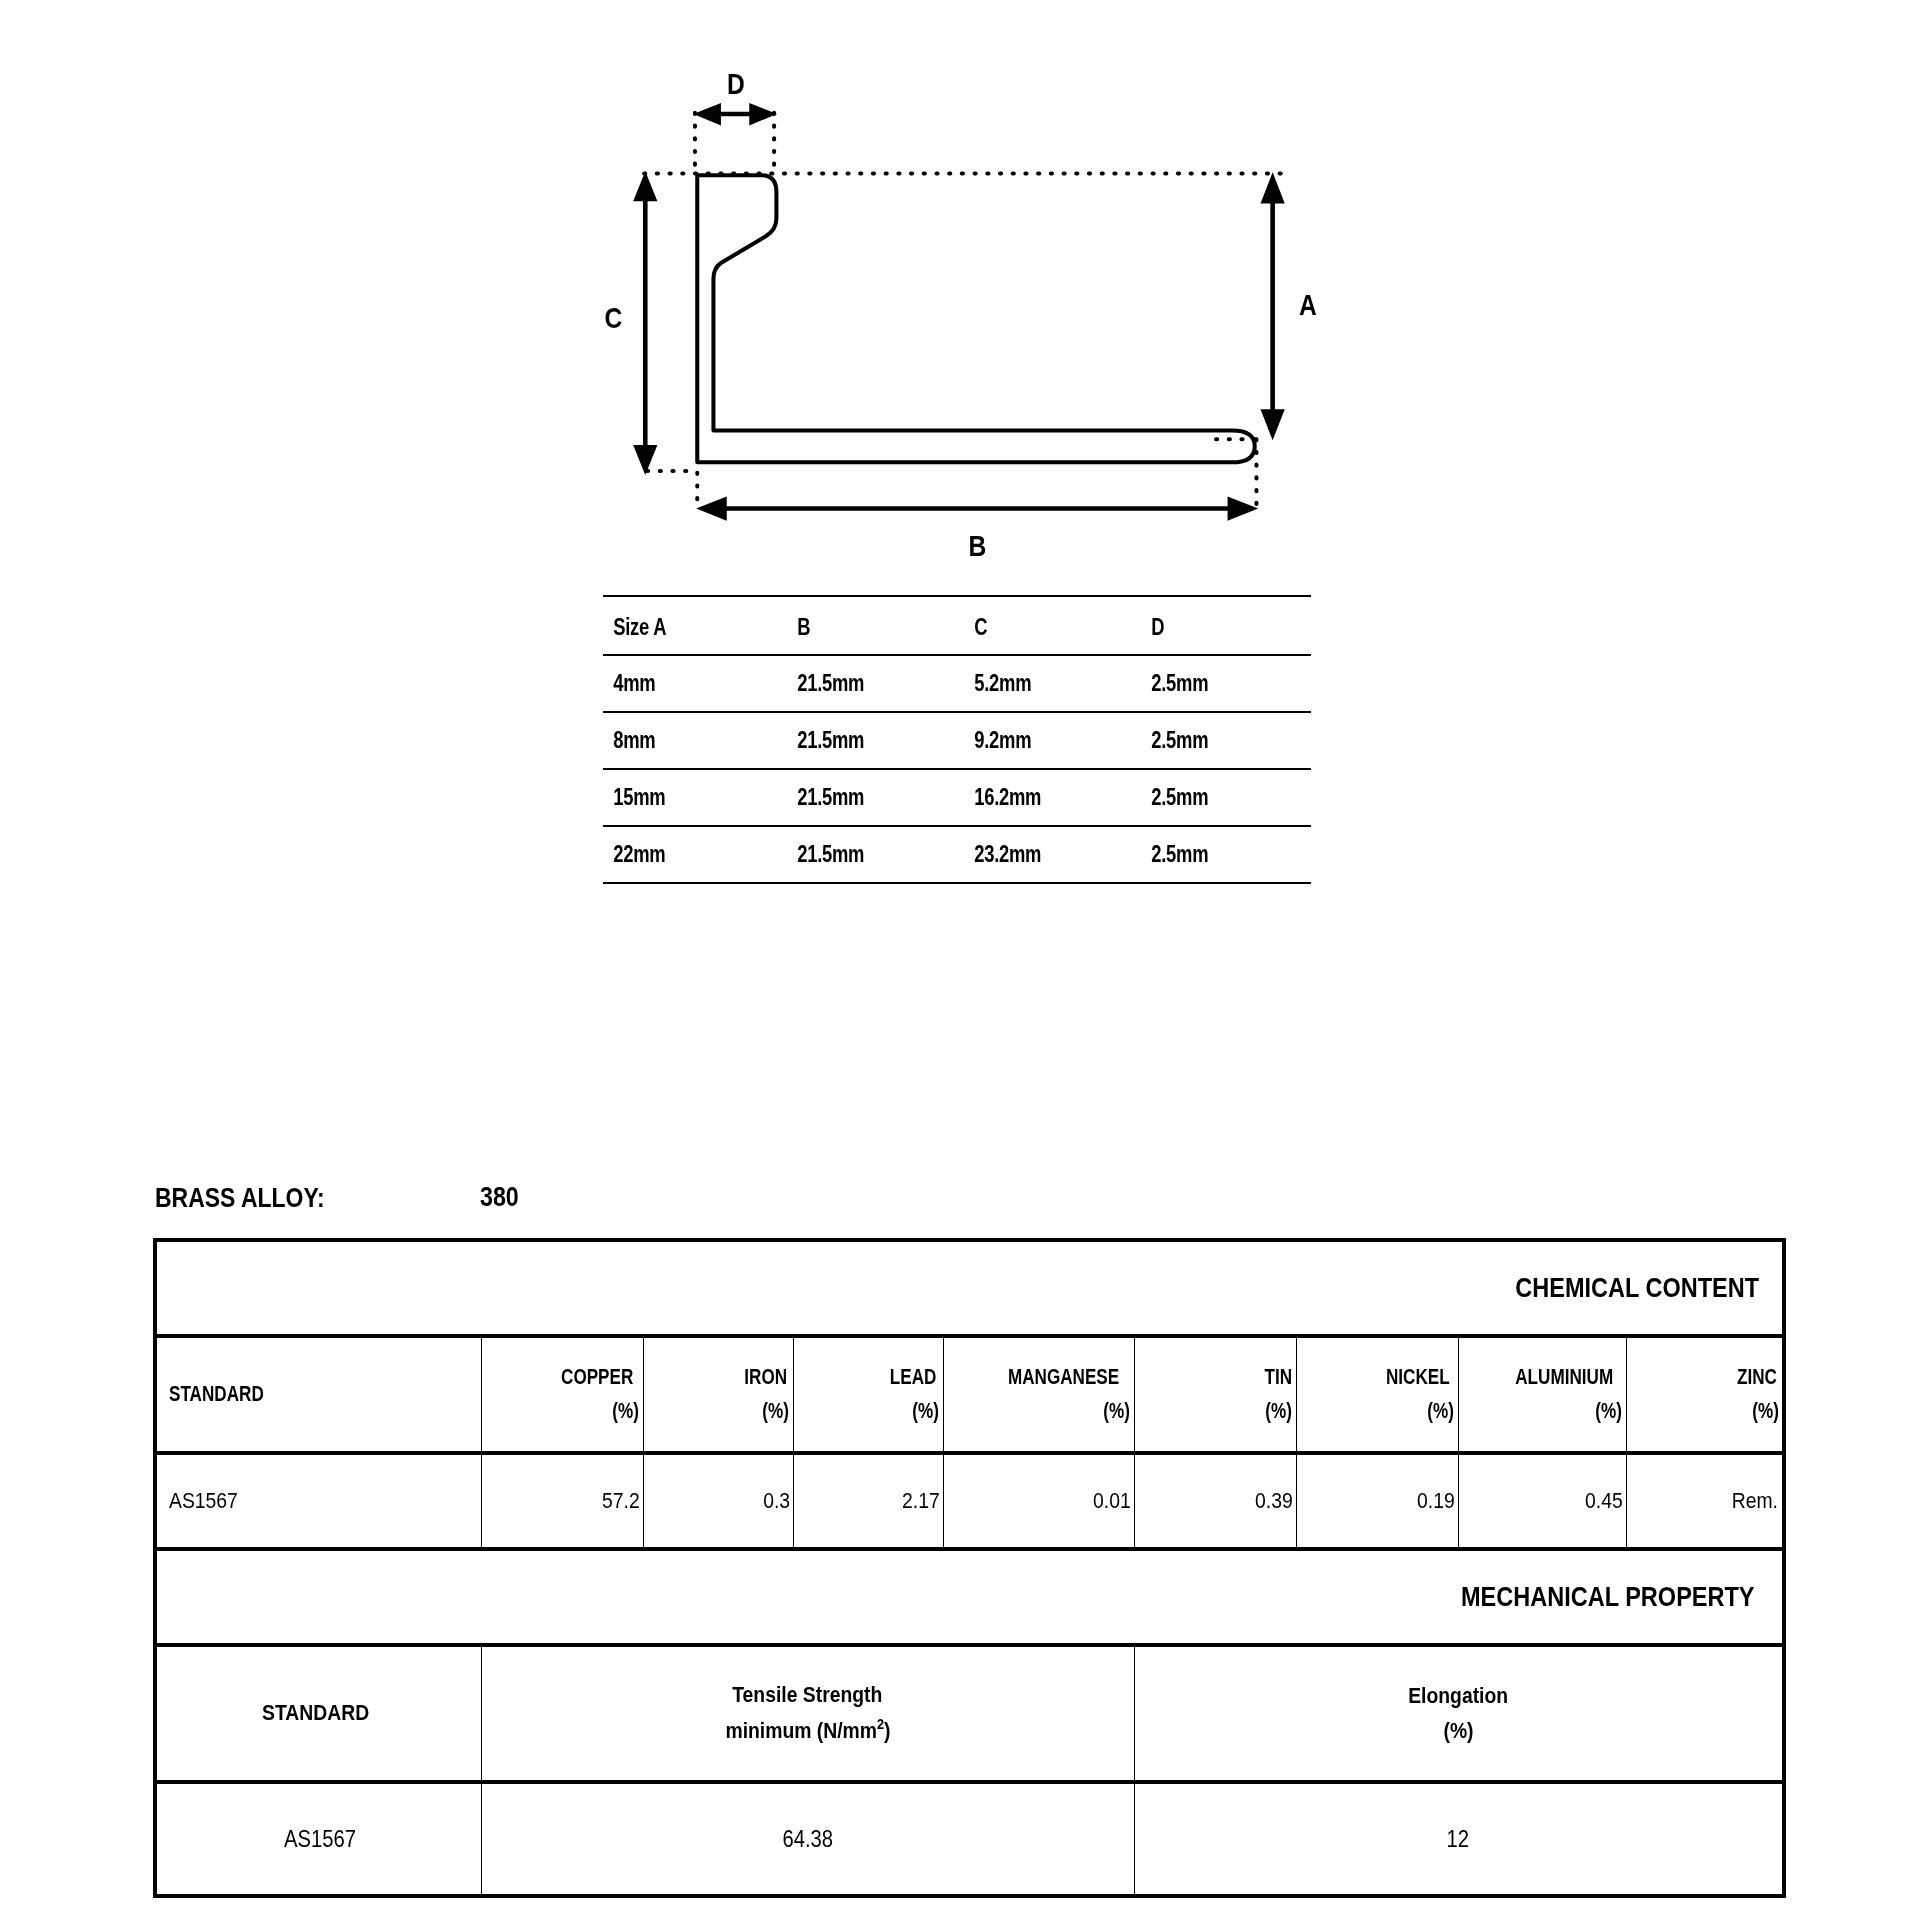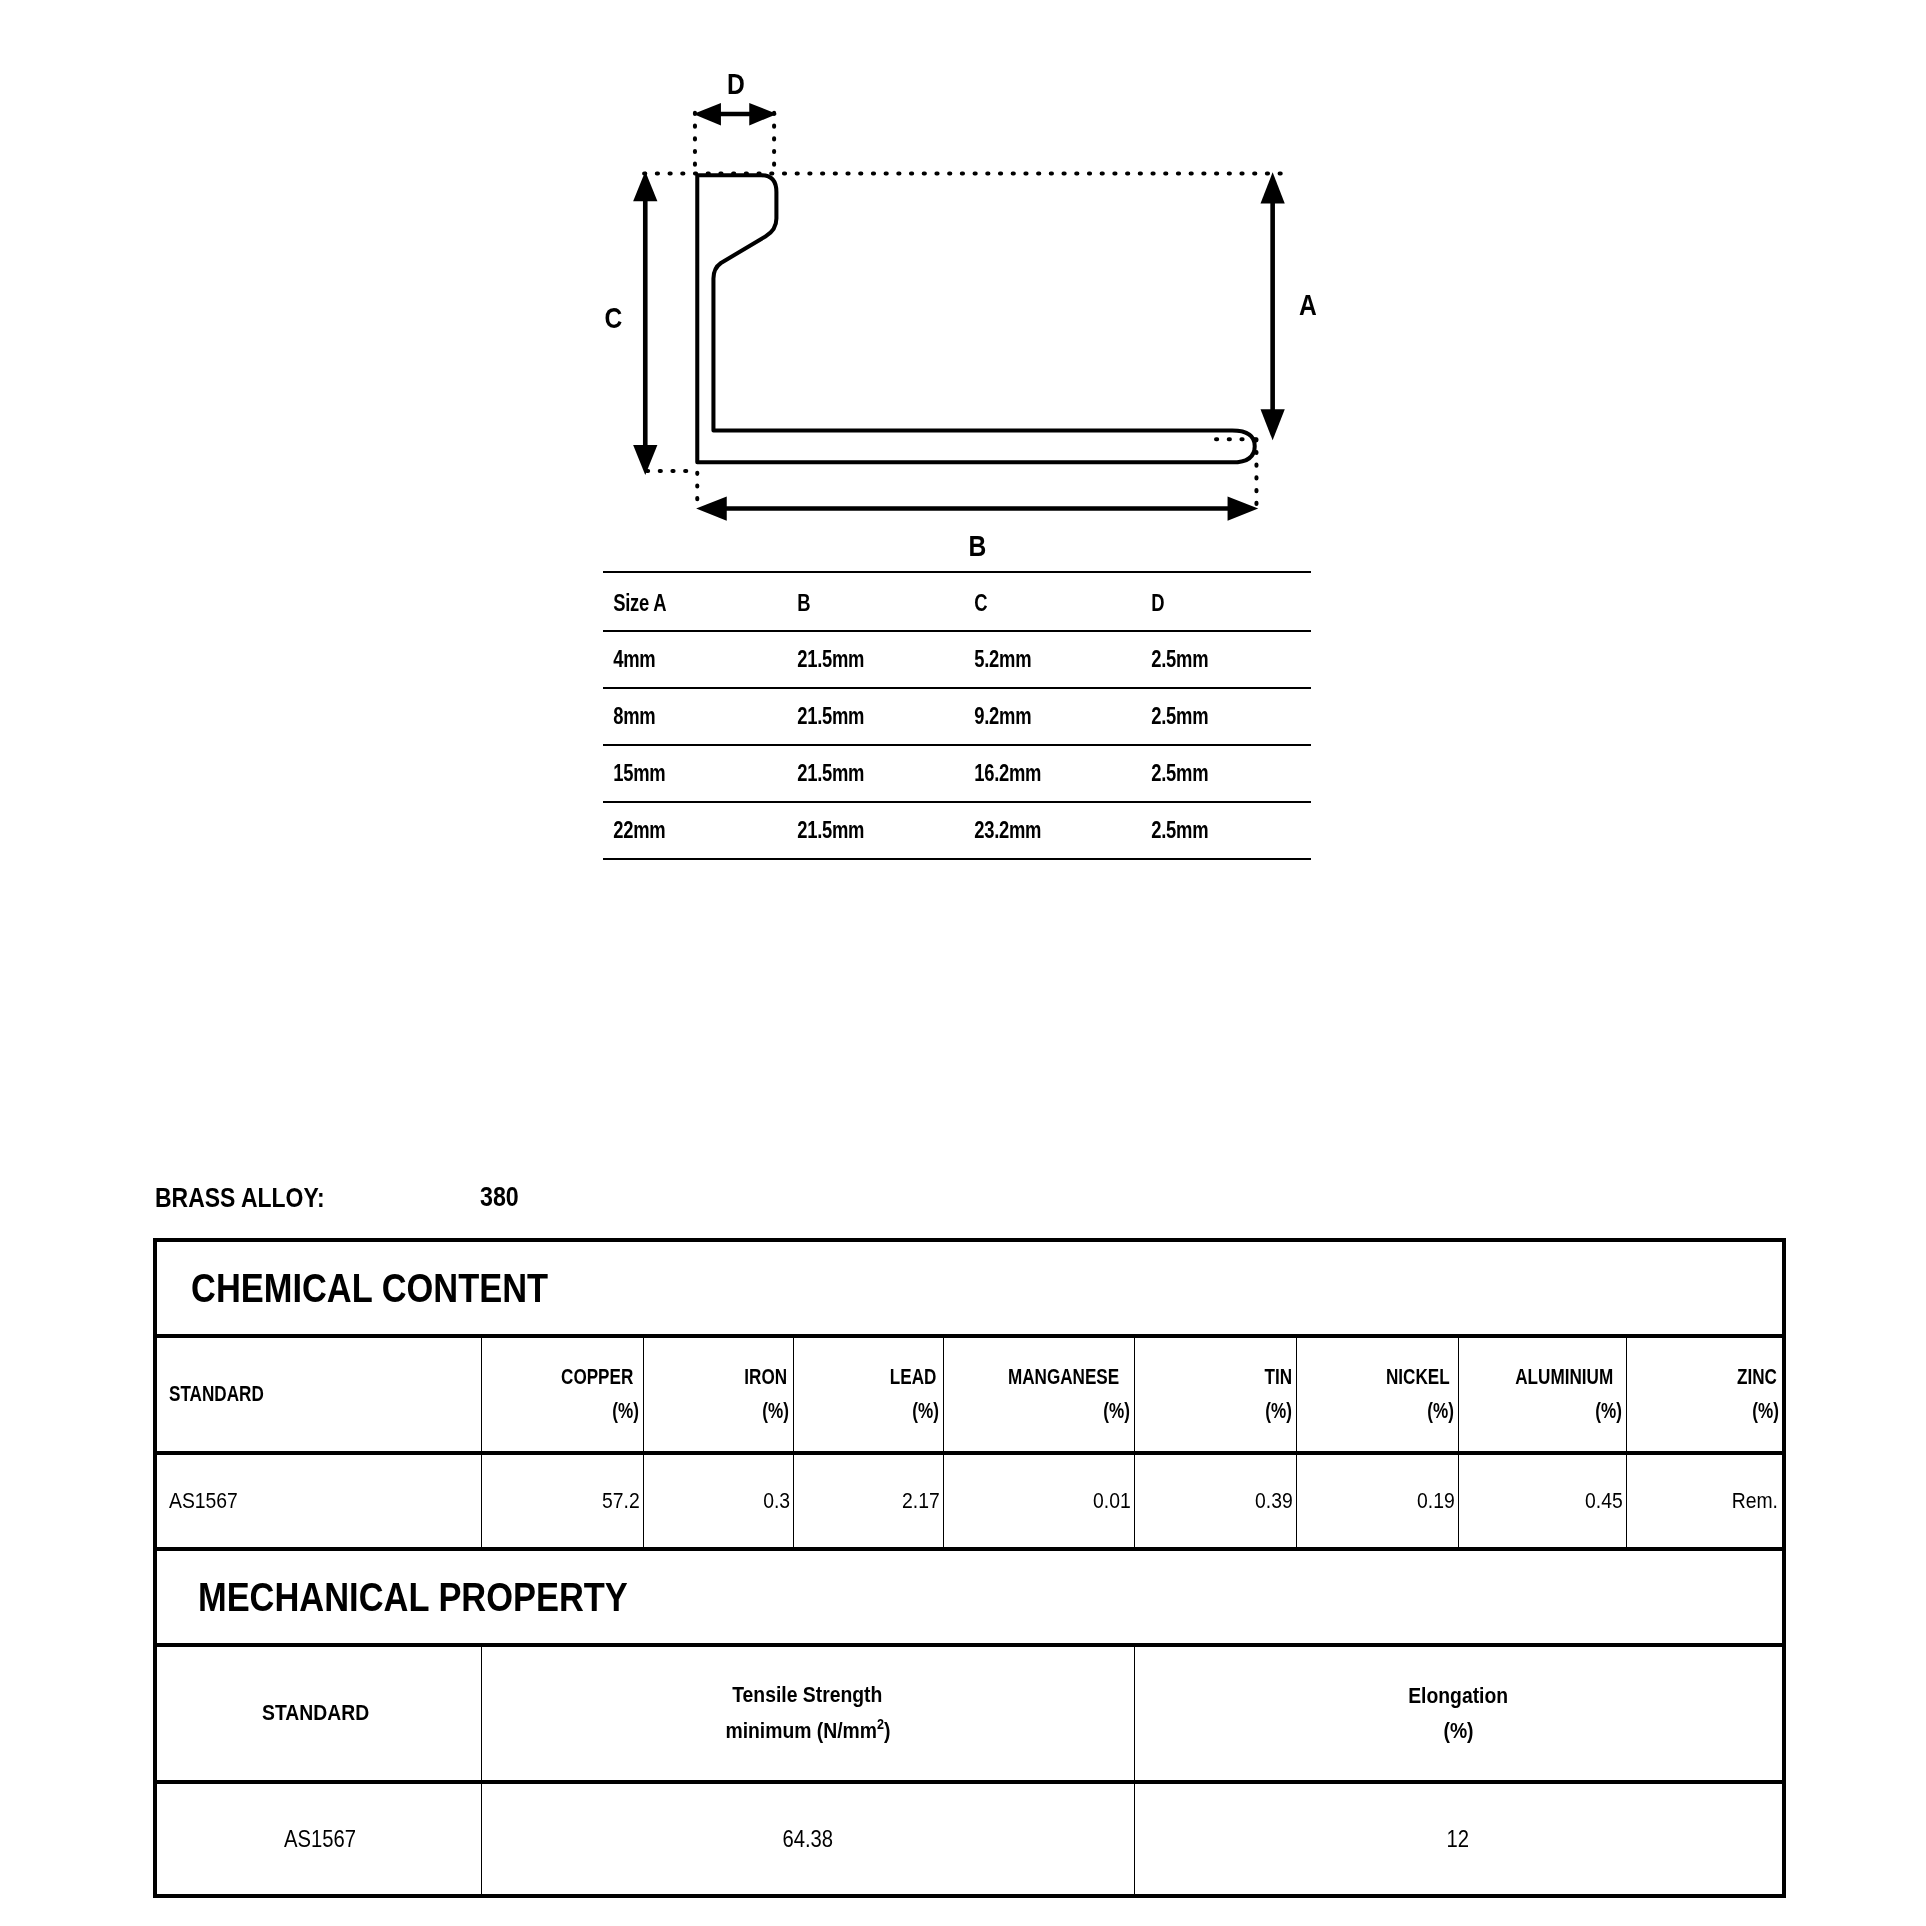--- a/index.html
+++ b/index.html
@@ -27,21 +27,21 @@
   #profile-svg {
     position: absolute;
     left: 0;
     top: 0;
   }
 
   
   #size-table-wrap {
     position: absolute;
     left: 603px;
-    top: 571px;
+    top: 595px;
     width: 708px;
   }
   table.size-table {
     border-collapse: collapse;
     width: 100%;
     table-layout: fixed;
   }
   table.size-table th,
   table.size-table td {
     font-family: "Liberation Sans", sans-serif;
@@ -111,22 +111,22 @@
     vertical-align: middle;
   }
   #spec-table .outer-l { border-left-width: 4px; }
   #spec-table .outer-r { border-right-width: 4px; }
   #spec-table .outer-t { border-top-width: 4px; }
   #spec-table .outer-b { border-bottom-width: 4px; }
   #spec-table .thick-t { border-top-width: 4px; }
   #spec-table .thick-b { border-bottom-width: 4px; }
 
   .section-title {
-    text-align: left;
-    font-size: 41px;
+    text-align: right;
+    font-size: 28px;
     font-weight: bold;
     height: 92px;
     letter-spacing: 0px;
   }
   .section-title span {
     display: inline-block;
     transform: scaleX(0.84);
   }
 
   .hdr-cell {

